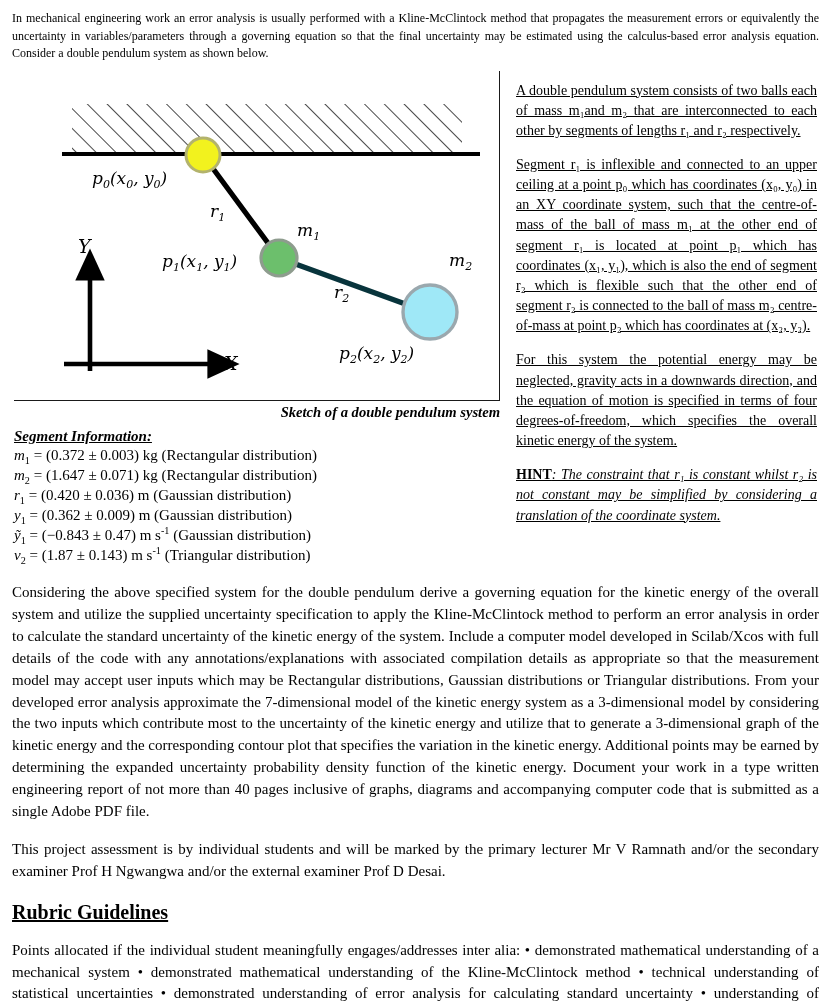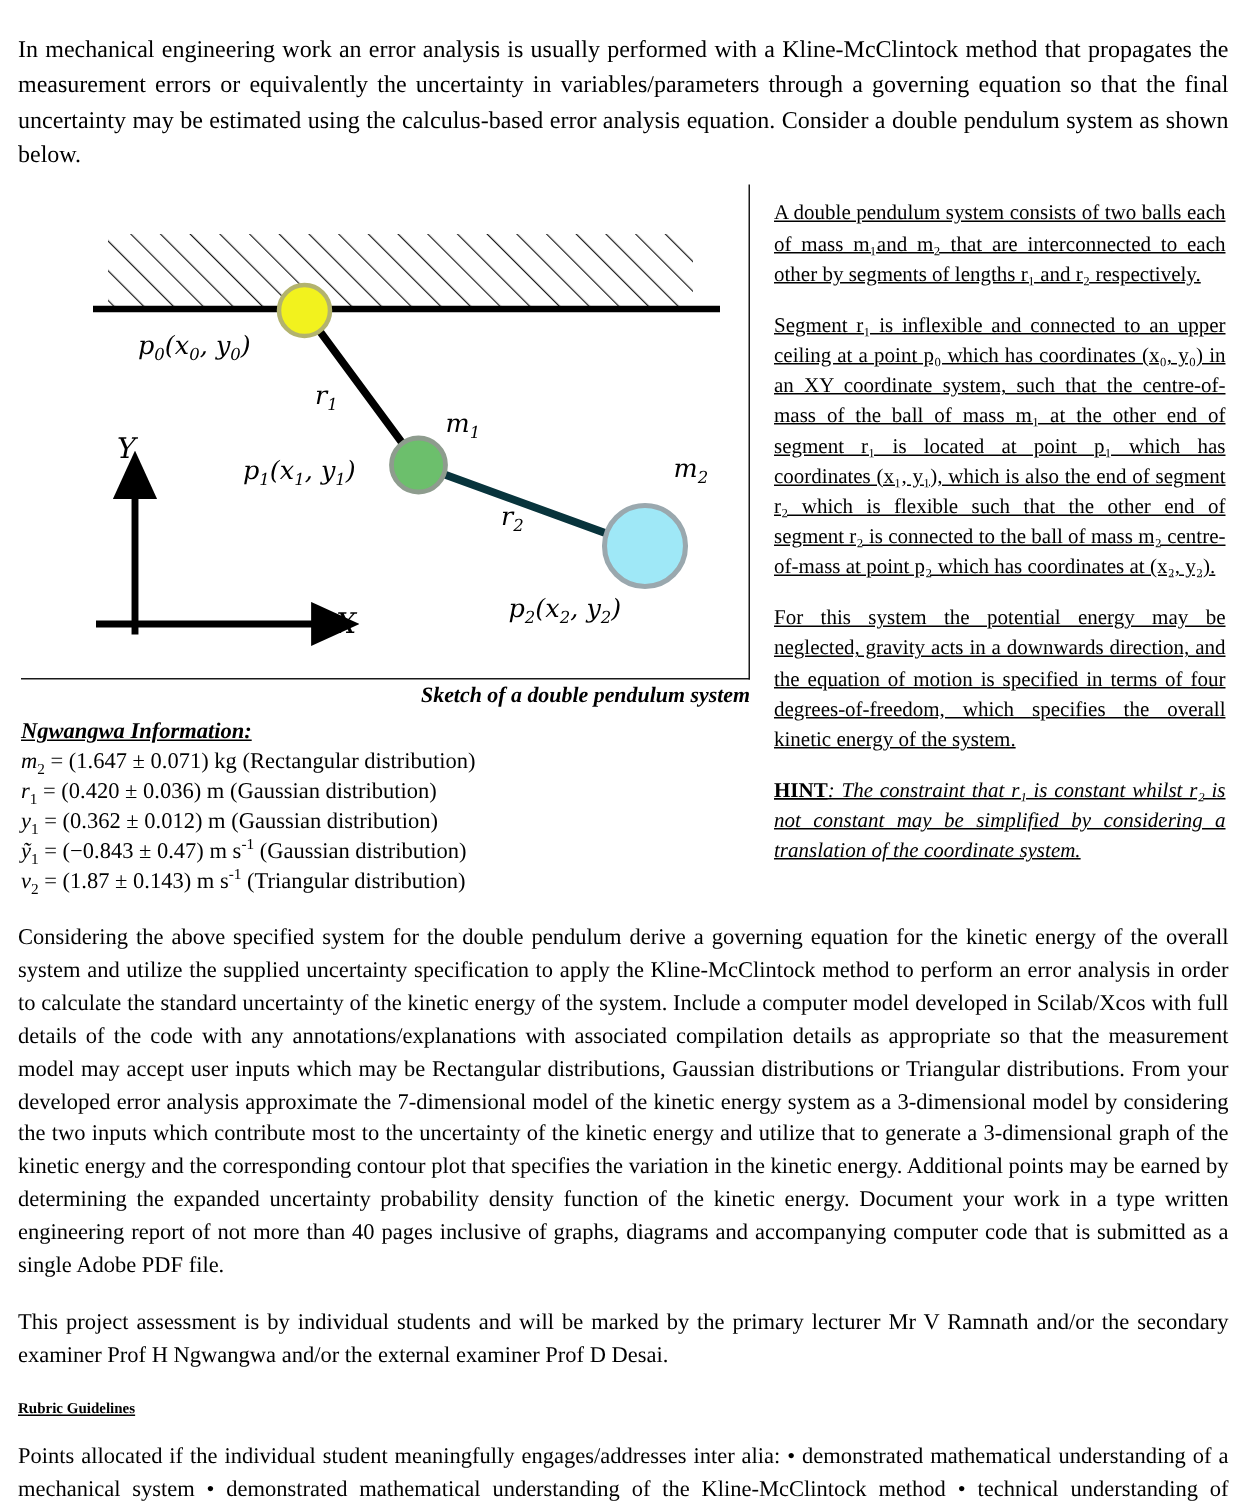--- a/index.html
+++ b/index.html
@@ -12,25 +12,24 @@
   }
   .page{
     width:831px;
     min-height:1007px;
     position:relative;
     box-sizing:border-box;
     padding:6px 6px 4px 6px;
   }
   p{margin:0;}
   .intro{
-    font-size:16px;
+    font-size:12px;
     line-height:1.46;
     text-align:justify;
     padding:4px 6px 0 6px;
-    margin-top:12px;
   }
   
   .two-col{
     display:flex;
     align-items:flex-start;
     margin-top:8px;
   }
   .col-left{
     width:500px;
     flex:0 0 500px;
@@ -96,21 +95,21 @@
   .body-block{
     font-size:15px;
     line-height:1.46;
     text-align:justify;
     padding:0 6px;
     margin-top:16px;
   }
   .rubric-title{
     font-weight:bold;
     text-decoration:underline;
-    font-size:10px;
+    font-size:20px;
     padding:0 6px;
     margin-top:18px;
   }
 </style>
 </head>
 <body>
 
 <div class="page">
 
   <p class="intro">In mechanical engineering work an error analysis is usually performed with a Kline-McClintock method that propagates the measurement errors or equivalently the uncertainty in variables/parameters through a governing equation so that the final uncertainty may be estimated using the calculus-based error analysis equation. Consider a double pendulum system as shown below.</p>
@@ -160,36 +159,40 @@
           <text x="325" y="288" font-family="DejaVu Serif, serif" font-style="italic" font-size="17">p<tspan font-size="11" dy="4">2</tspan><tspan dy="-4">(</tspan><tspan>x</tspan><tspan font-size="11" dy="4">2</tspan><tspan dy="-4">, </tspan><tspan>y</tspan><tspan font-size="11" dy="4">2</tspan><tspan dy="-4">)</tspan></text>
 
           <text x="64" y="182" font-family="DejaVu Serif, serif" font-style="italic" font-size="19">Y</text>
           <text x="210" y="299" font-family="DejaVu Serif, serif" font-style="italic" font-size="19">X</text>
         </svg>
       </div>
 
       <div class="figcaption">Sketch of a double pendulum system</div>
 
       <div class="supplied">
-        <div class="heading">Ngwangwa Information:</div>
-
+        <div class="heading">Segment Information:</div>
+
+        <div class="row">
+          <span class="mi">m</span><sub>1</sub>
+          <span>= (0.372 ± 0.003) kg (Rectangular distribution)</span>
+        </div>
 
         <div class="row">
           <span class="mi">m</span><sub>2</sub>
           <span>= (1.647 ± 0.071) kg (Rectangular distribution)</span>
         </div>
 
         <div class="row">
           <span class="mi">r</span><sub>1</sub>
           <span>= (0.420 ± 0.036) m (Gaussian distribution)</span>
         </div>
 
         <div class="row">
           <span class="mi">y</span><sub>1</sub>
-          <span>= (0.362 ± 0.012) m (Gaussian distribution)</span>
+          <span>= (0.362 ± 0.009) m (Gaussian distribution)</span>
         </div>
 
         <div class="row">
           <span class="mi">ỹ</span><sub>1</sub>
           <span>= (−0.843 ± 0.47) m s</span><sup>-1</sup><span> (Gaussian distribution)</span>
         </div>
 
         <div class="row">
           <span class="mi">v</span><sub>2</sub>
           <span>= (1.87 ± 0.143) m s</span><sup>-1</sup><span> (Triangular distribution)</span>

